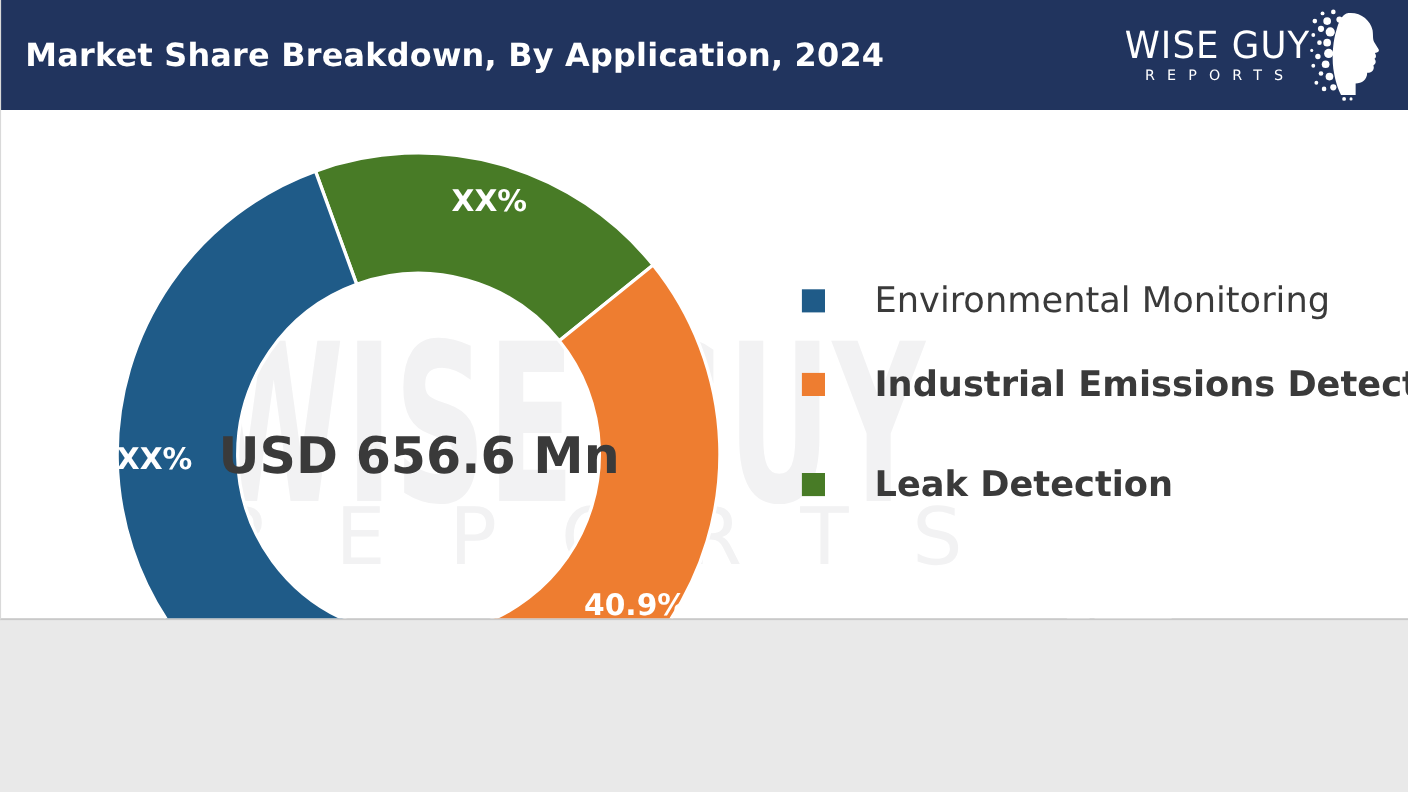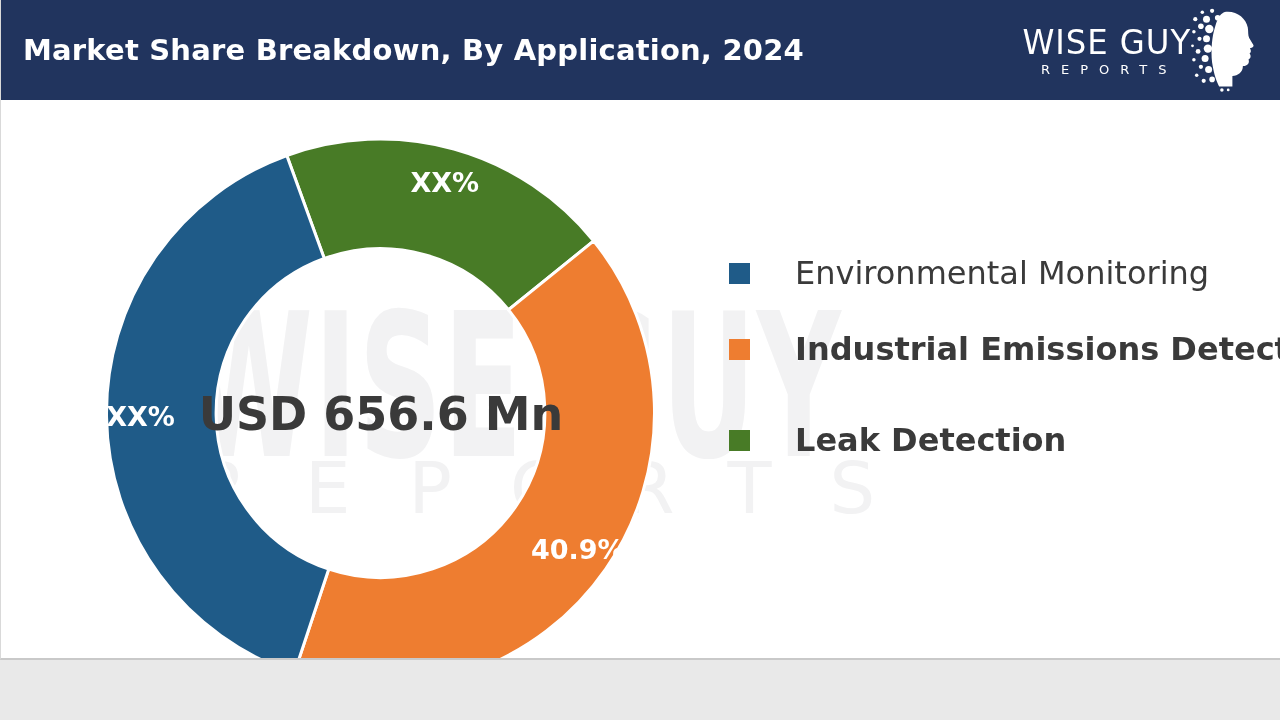--- a/index.html
+++ b/index.html
@@ -1,17 +1,17 @@
 <!DOCTYPE html>
 <html><head>
 <meta charset="utf-8">
 <style>
   html,body{margin:0;padding:0;background:#e9e9e9;}
   .page{
-    position:relative;width:1280px;height:660px;background:#ffffff;
+    position:relative;width:1280px;height:564px;background:#ffffff;
     overflow:hidden;font-family:"DejaVu Sans","Liberation Sans",sans-serif;
     box-sizing:border-box;border-bottom:2px solid #c9c9c9;border-left:1px solid #d9d9d9;
   }
   
   .header{
     position:absolute;top:0;left:-1px;right:0;height:100px;background:#21345E;
     display:flex;align-items:center;justify-content:space-between;padding:0 14px 0 23px;box-sizing:border-box;
   }
   .title{color:#ffffff;font-size:29px;font-weight:bold;letter-spacing:.2px;white-space:nowrap;}
   .brand{display:flex;align-items:center;}

